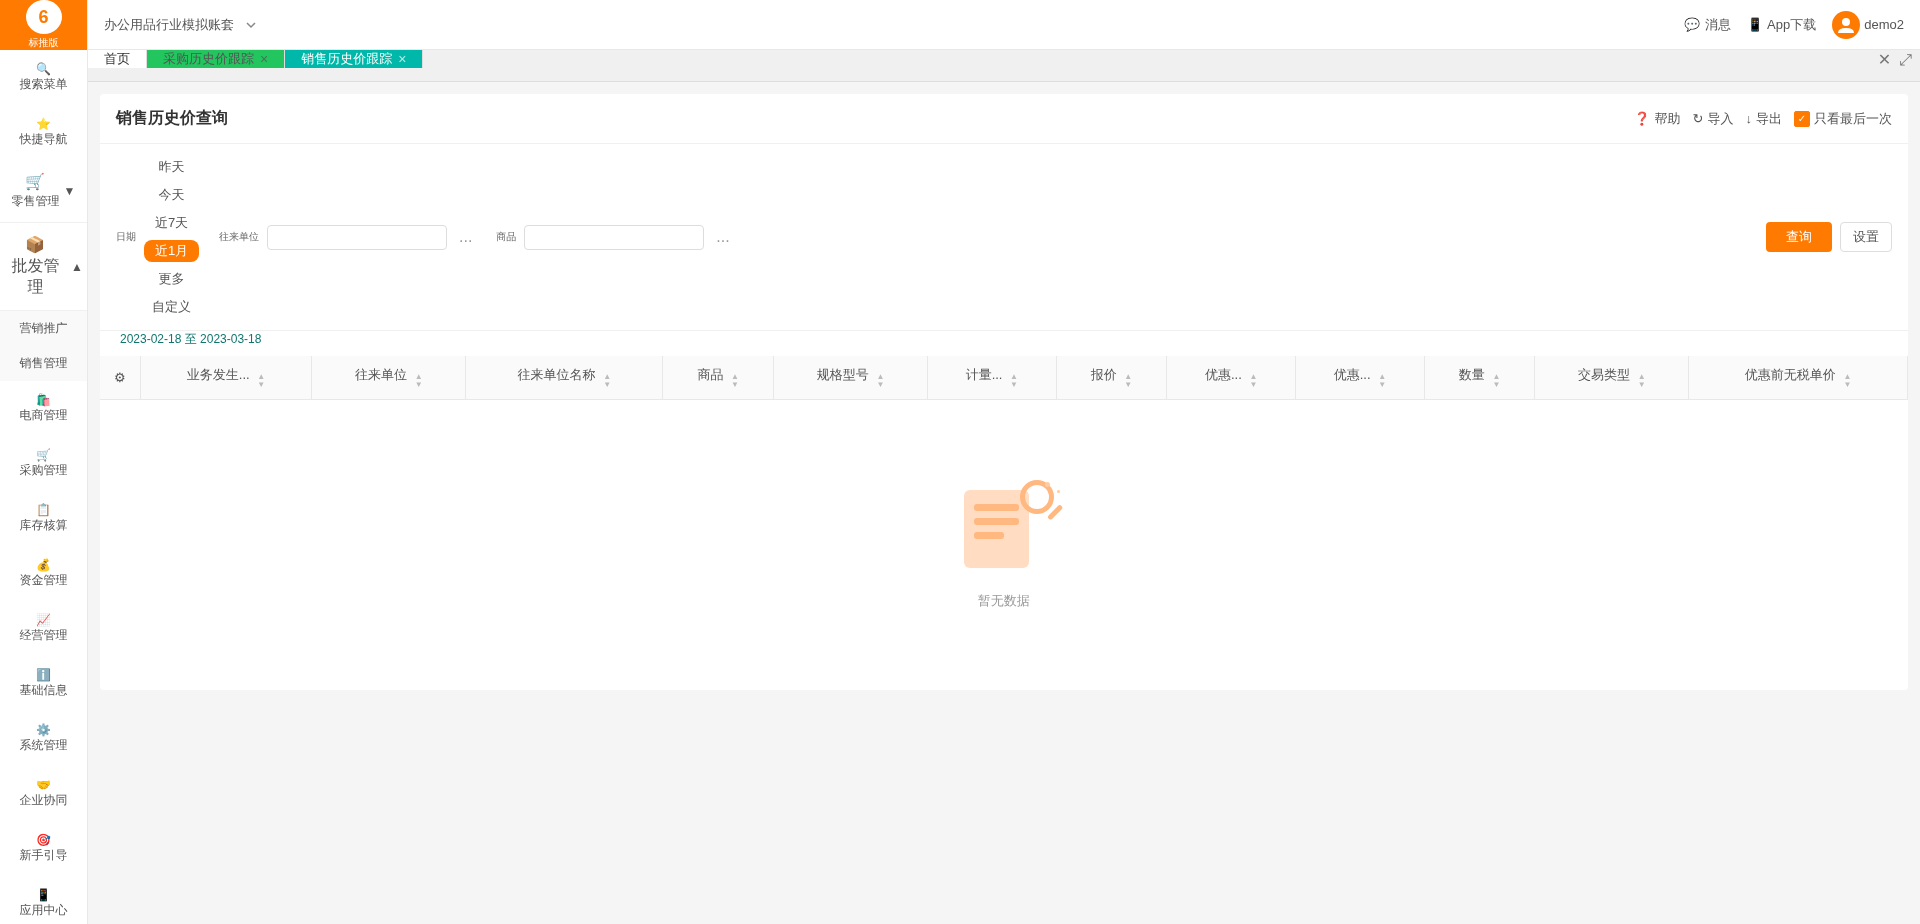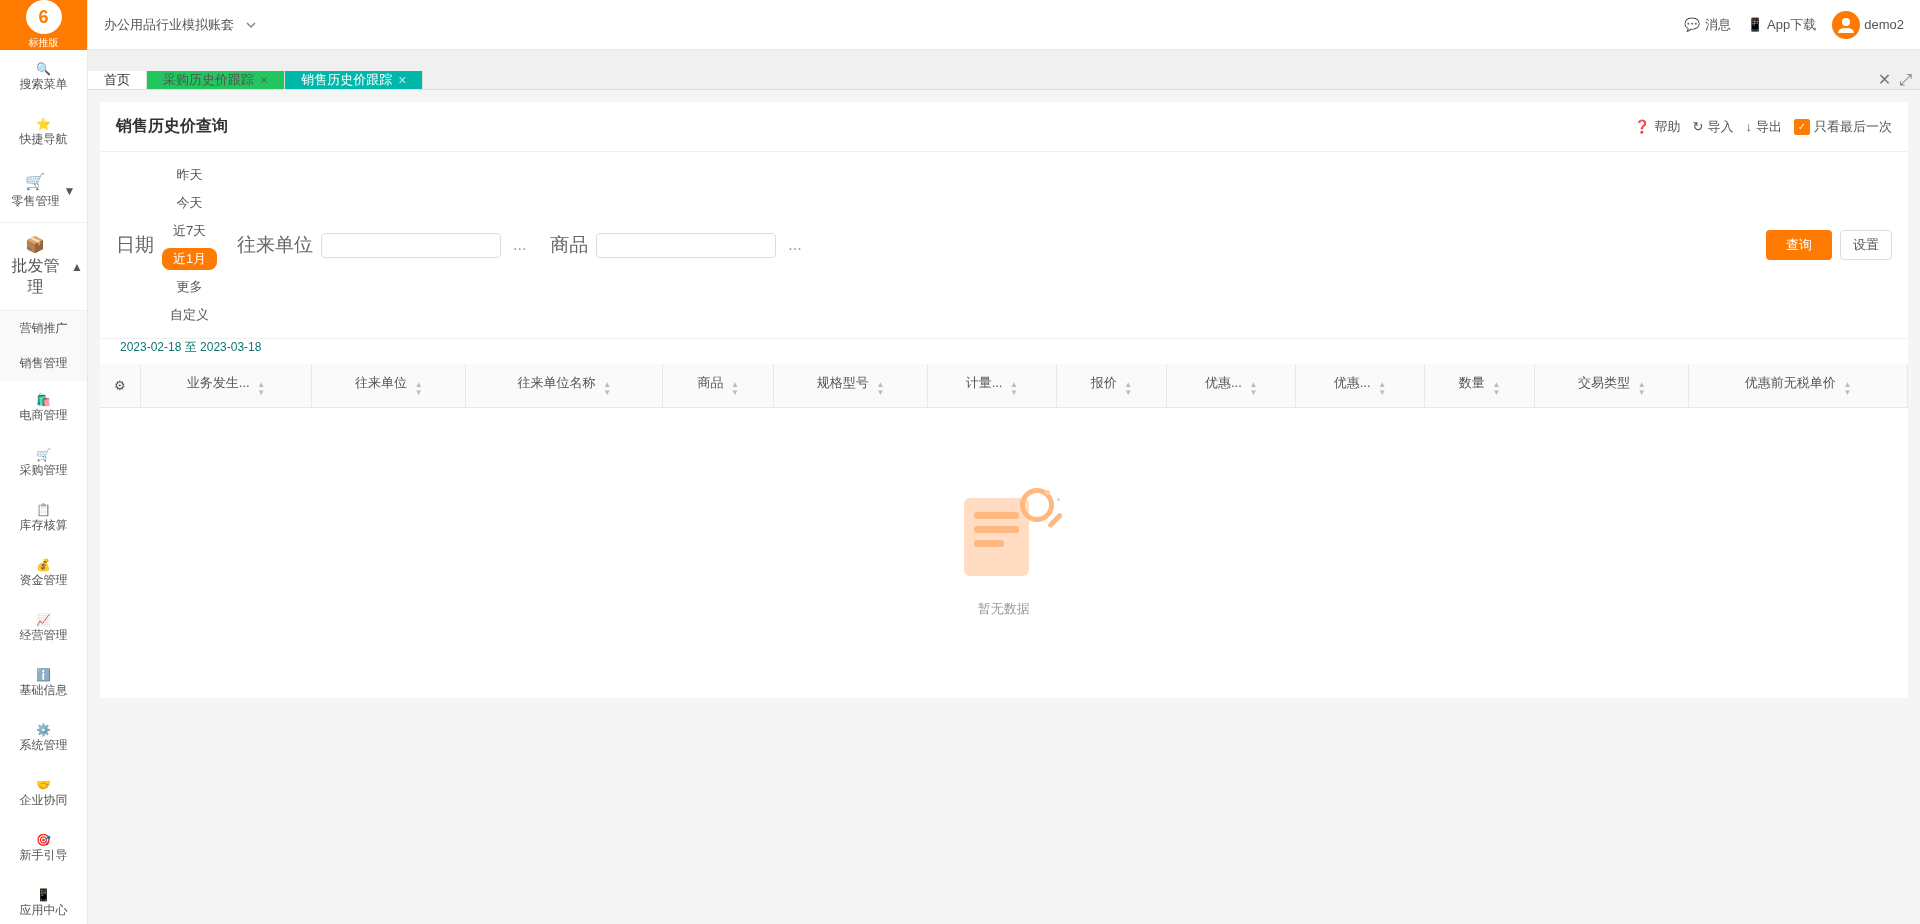--- a/index.html
+++ b/index.html
@@ -25,21 +25,21 @@
     
     .topbar { height: 50px; background: #fff; display: flex; align-items: center; justify-content: space-between; padding: 16px 16px; border-bottom: 1px solid #e8e8e8; }
     .topbar-left { display: flex; align-items: center; gap: 8px; }
     .topbar-title { font-size: 13px; color: #555; }
     .topbar-dropdown { width: 18px; height: 18px; display: flex; align-items: center; justify-content: center; cursor: pointer; }
     .topbar-right { display: flex; align-items: center; gap: 16px; }
     .topbar-btn { display: flex; align-items: center; gap: 4px; cursor: pointer; color: #555; font-size: 13px; }
     .avatar { width: 28px; height: 28px; border-radius: 50%; background: #ff7a00; display: flex; align-items: center; justify-content: center; color: #fff; font-size: 12px; }
 
     
-    .tabs { height: 40px; background: #f0f0f0; display: flex; align-items: flex-end; border-bottom: 1px solid #ddd; }
+    .tabs { height: 32px; background: #f0f0f0; display: flex; align-items: flex-start; border-bottom: 1px solid #ddd; }
     .tab { padding: 0 16px; display: flex; align-items: center; gap: 6px; cursor: pointer; font-size: 13px; color: #555; background: #22c55e; border-right: 1px solid #ddd; }
     .tab.active { background: #00b8a9; color: #fff; }
     .tab.home { background: #fff; color: #333; }
     .tab-close { font-size: 14px; color: inherit; cursor: pointer; opacity: 0.7; }
     .tab-actions { margin-left: auto; display: flex; align-items: center; gap: 8px; padding-right: 8px; }
     .tab-action-btn { cursor: pointer; color: #777; font-size: 16px; }
 
     
     .content { flex: 1; background: #f5f5f5; overflow: auto; padding: 12px; }
 
@@ -50,21 +50,21 @@
     .page-header { padding: 14px 16px; border-bottom: 1px solid #f0f0f0; display: flex; align-items: center; justify-content: space-between; }
     .page-title { font-size: 16px; font-weight: bold; color: #333; }
     .page-header-actions { display: flex; align-items: center; gap: 12px; }
     .header-action-btn { display: flex; align-items: center; gap: 4px; cursor: pointer; color: #555; font-size: 13px; }
     .only-last-checkbox { display: flex; align-items: center; gap: 4px; cursor: pointer; font-size: 13px; color: #555; }
     .checkbox-checked { width: 16px; height: 16px; background: #ff7a00; border: 1px solid #ff7a00; border-radius: 2px; display: flex; align-items: center; justify-content: center; color: #fff; font-size: 10px; }
 
     
     .filter-bar { padding: 12px 16px; background: #fff; border-bottom: 1px solid #f0f0f0; display: flex; align-items: center; gap: 20px; flex-wrap: wrap; }
     .filter-group { display: flex; align-items: center; gap: 8px; }
-    .filter-label { color: #666; font-size: 19px; white-space: nowrap; }
+    .filter-label { color: #666; font-size: 10px; white-space: nowrap; }
     .date-btns { display: flex; gap: 6px; flex-direction: column; }
     .date-btn { padding: 2px 8px; border-radius: 12px; cursor: pointer; font-size: 13px; color: #555; border: none; background: transparent; }
     .date-btn.active { background: #ff7a00; color: #fff; border-radius: 8px; }
     .date-range { color: #0f766e; font-size: 12px; margin-left: 4px; }
     .filter-input { border: 1px solid #ddd; border-radius: 4px; padding: 4px 8px; font-size: 13px; width: 180px; outline: none; }
     .filter-ellipsis { color: #999; cursor: pointer; font-size: 16px; padding: 0 4px; }
     .query-btn { padding: 6px 20px; background: #ff7a00; color: #fff; border: none; border-radius: 4px; cursor: pointer; font-size: 13px; }
     .settings-btn { padding: 4px 12px; background: #fff; color: #555; border: 1px solid #ddd; border-radius: 4px; cursor: pointer; font-size: 13px; }
     .filter-row2 { padding: 0 16px 8px 16px; background: #fff; }
 

